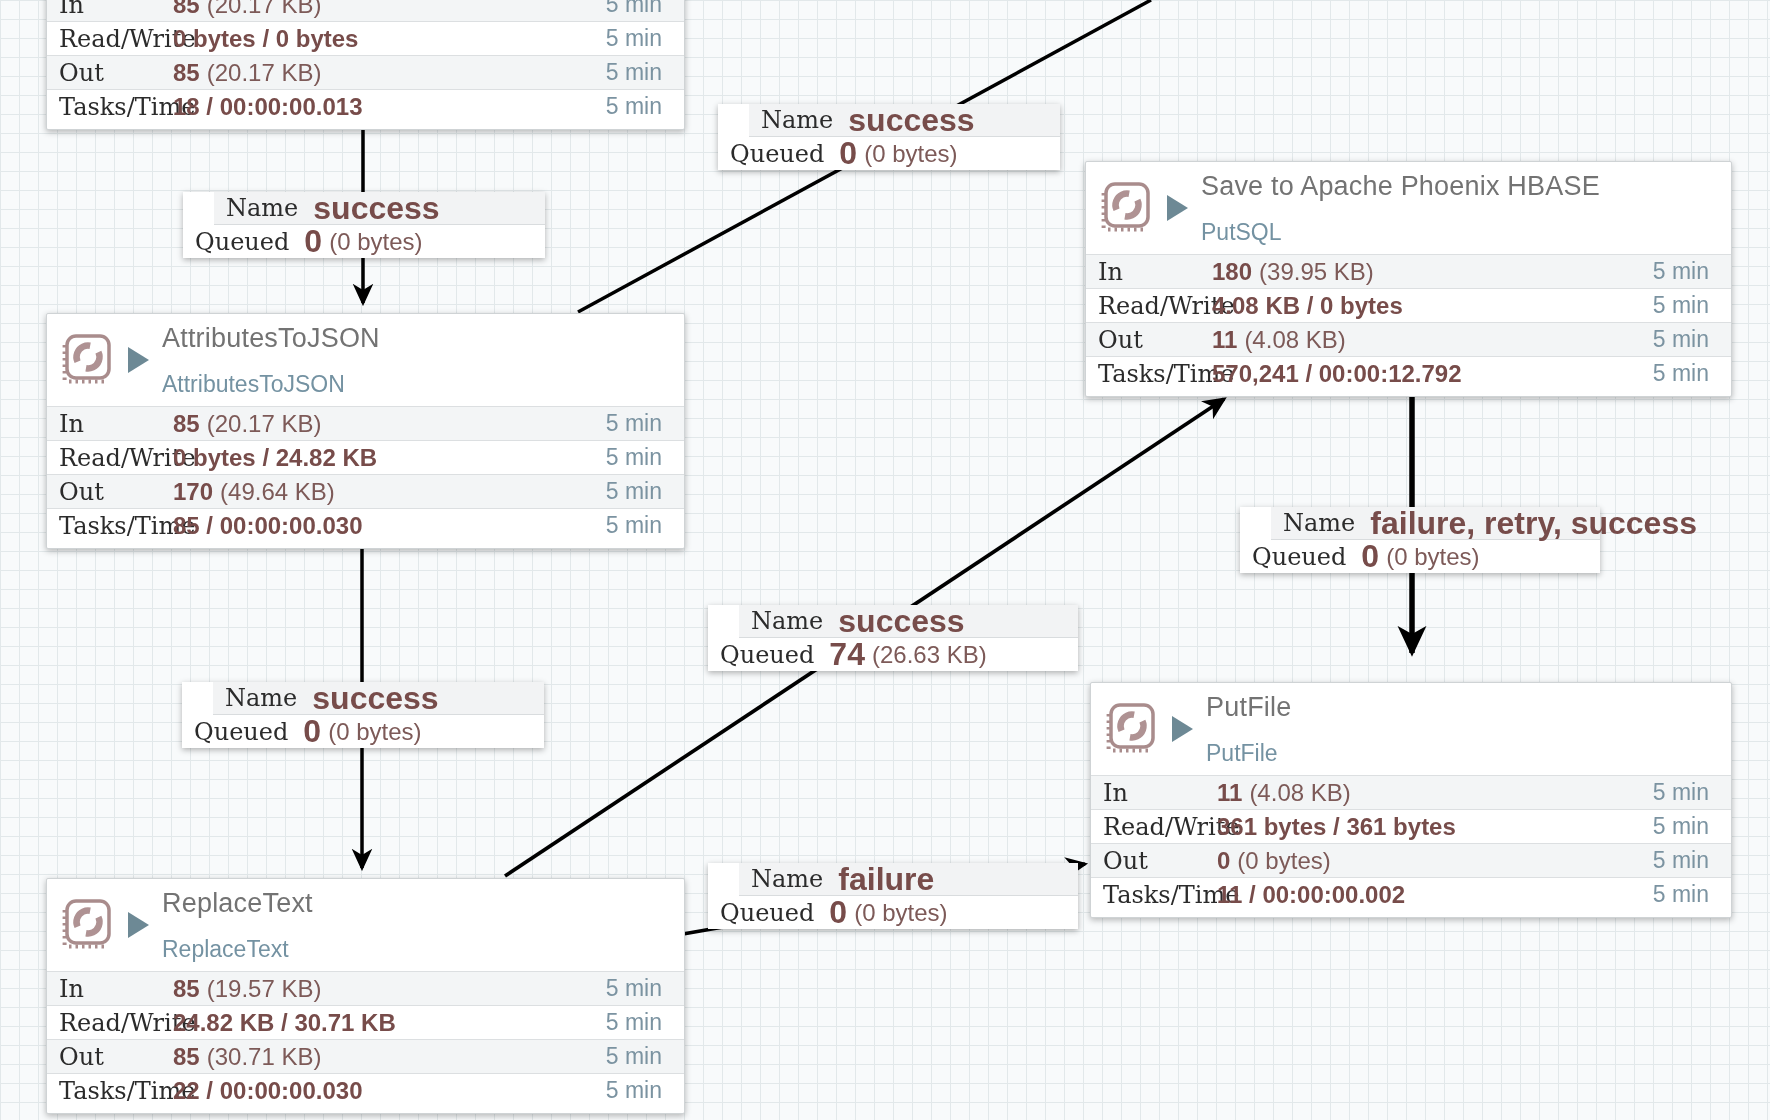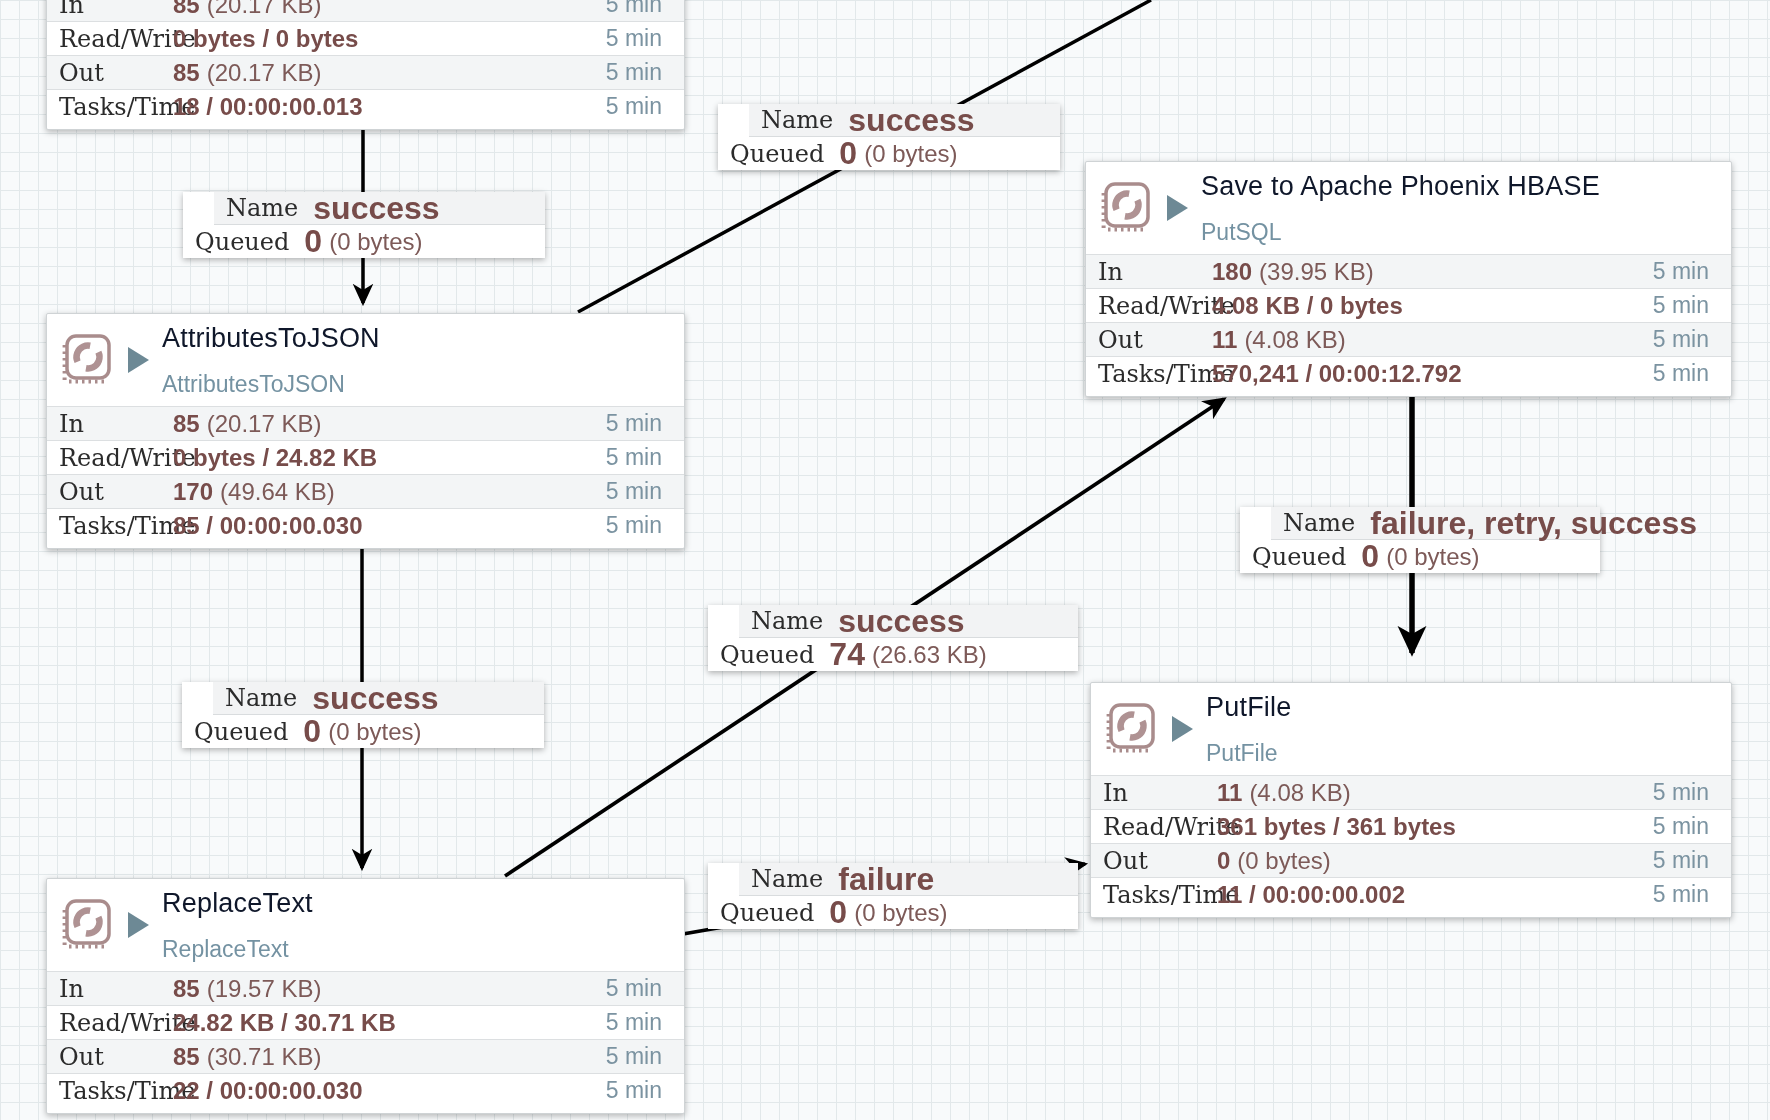--- a/index.html
+++ b/index.html
@@ -18,21 +18,21 @@
   .proc{
     position:absolute;z-index:2;background:#fff;
     border:1px solid #cfd3d5;border-radius:2px;
     box-shadow:0 2px 6px rgba(0,0,0,.28);
   }
   .proc-header{height:92px;display:flex;align-items:center;padding-left:14px;box-sizing:border-box;}
   .proc-icon{flex:0 0 auto;margin-top:2px;}
   .play{width:0;height:0;border-left:21px solid #6d8995;border-top:13px solid transparent;
         border-bottom:13px solid transparent;margin:0 13px 0 15px;flex:0 0 auto;}
   .tblock{display:flex;flex-direction:column;line-height:1.15;}
-  .ptitle{font-size:27px;color:#0f172a;letter-spacing:.2px;text-align:center;}
+  .ptitle{font-size:27px;color:#737373;letter-spacing:.2px;text-align:center;}
   .ptype{font-size:23px;color:#7492a2;margin-top:17px;}
 
   .stats{width:100%;}
   .stat-row{display:flex;align-items:center;height:34px;box-sizing:border-box;
             border-top:1px solid #dcdfe1;padding:0 22px 0 12px;}
   .stat-row.odd{background:#f3f5f6;}
   .stat-label{font-family:"DejaVu Serif",serif;font-size:24px;color:#2b2b2b;width:114px;flex:0 0 auto;}
   .stat-val{font-size:24px;color:#7d5a58;white-space:nowrap;}
   .stat-val .vb{color:#774c4a;font-weight:bold;}
   .stat-val .vr{margin-left:7px;}

